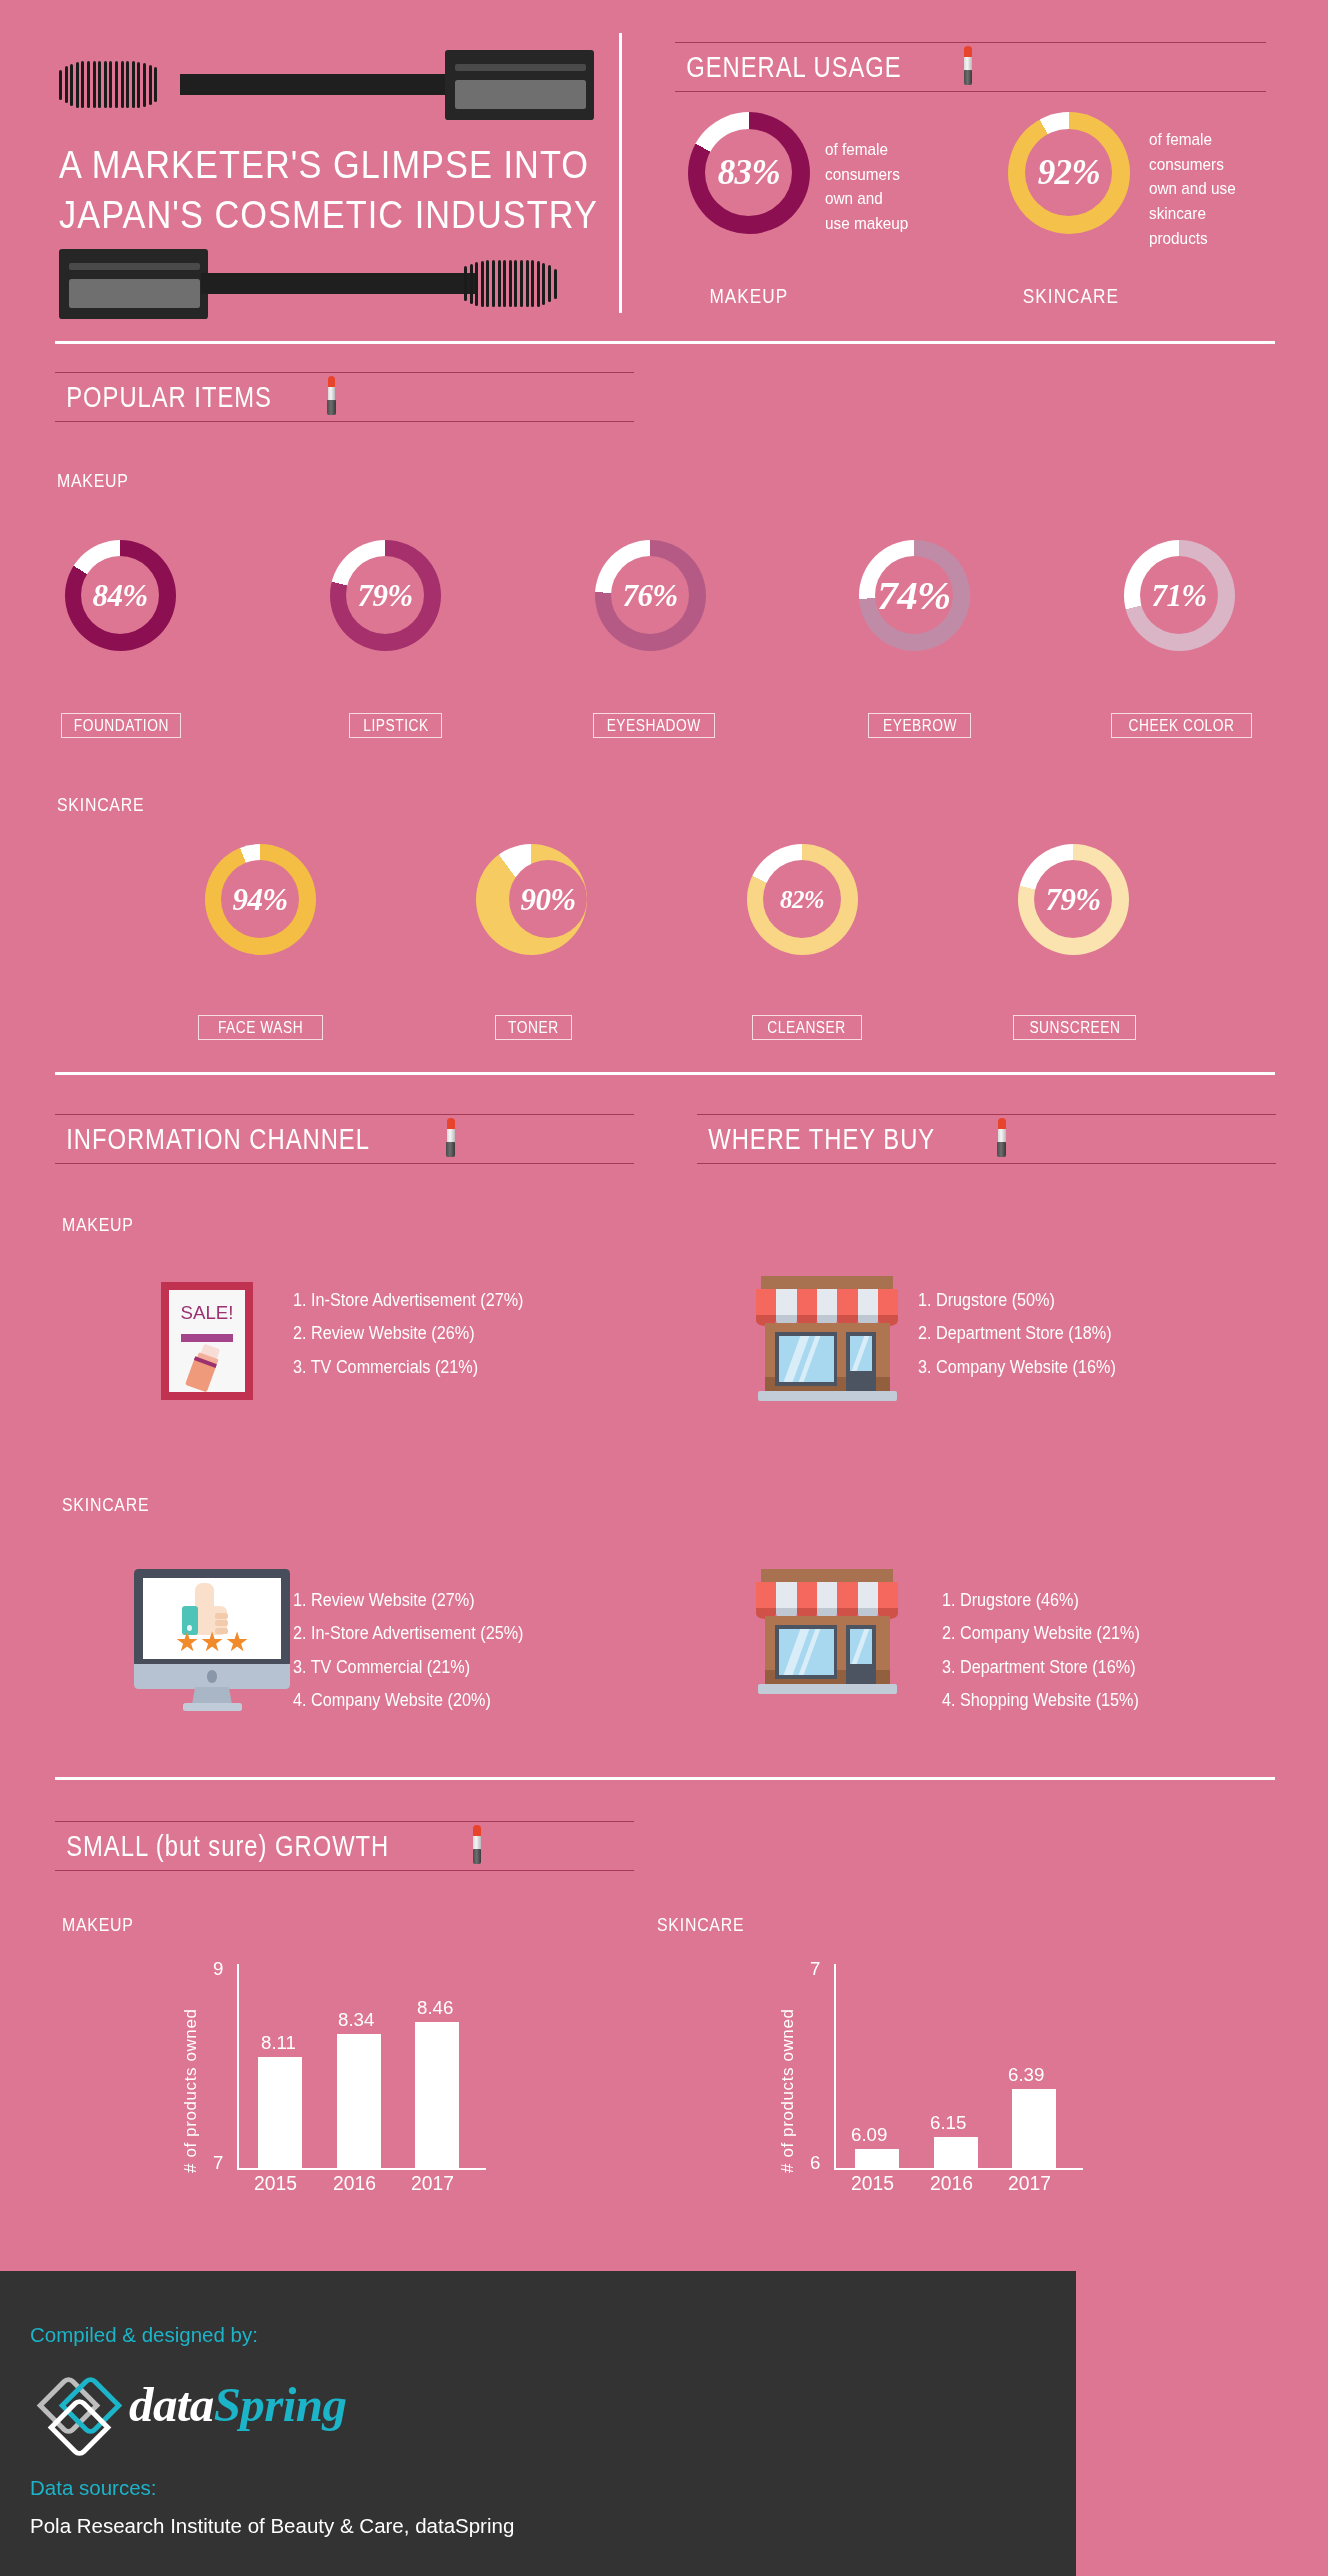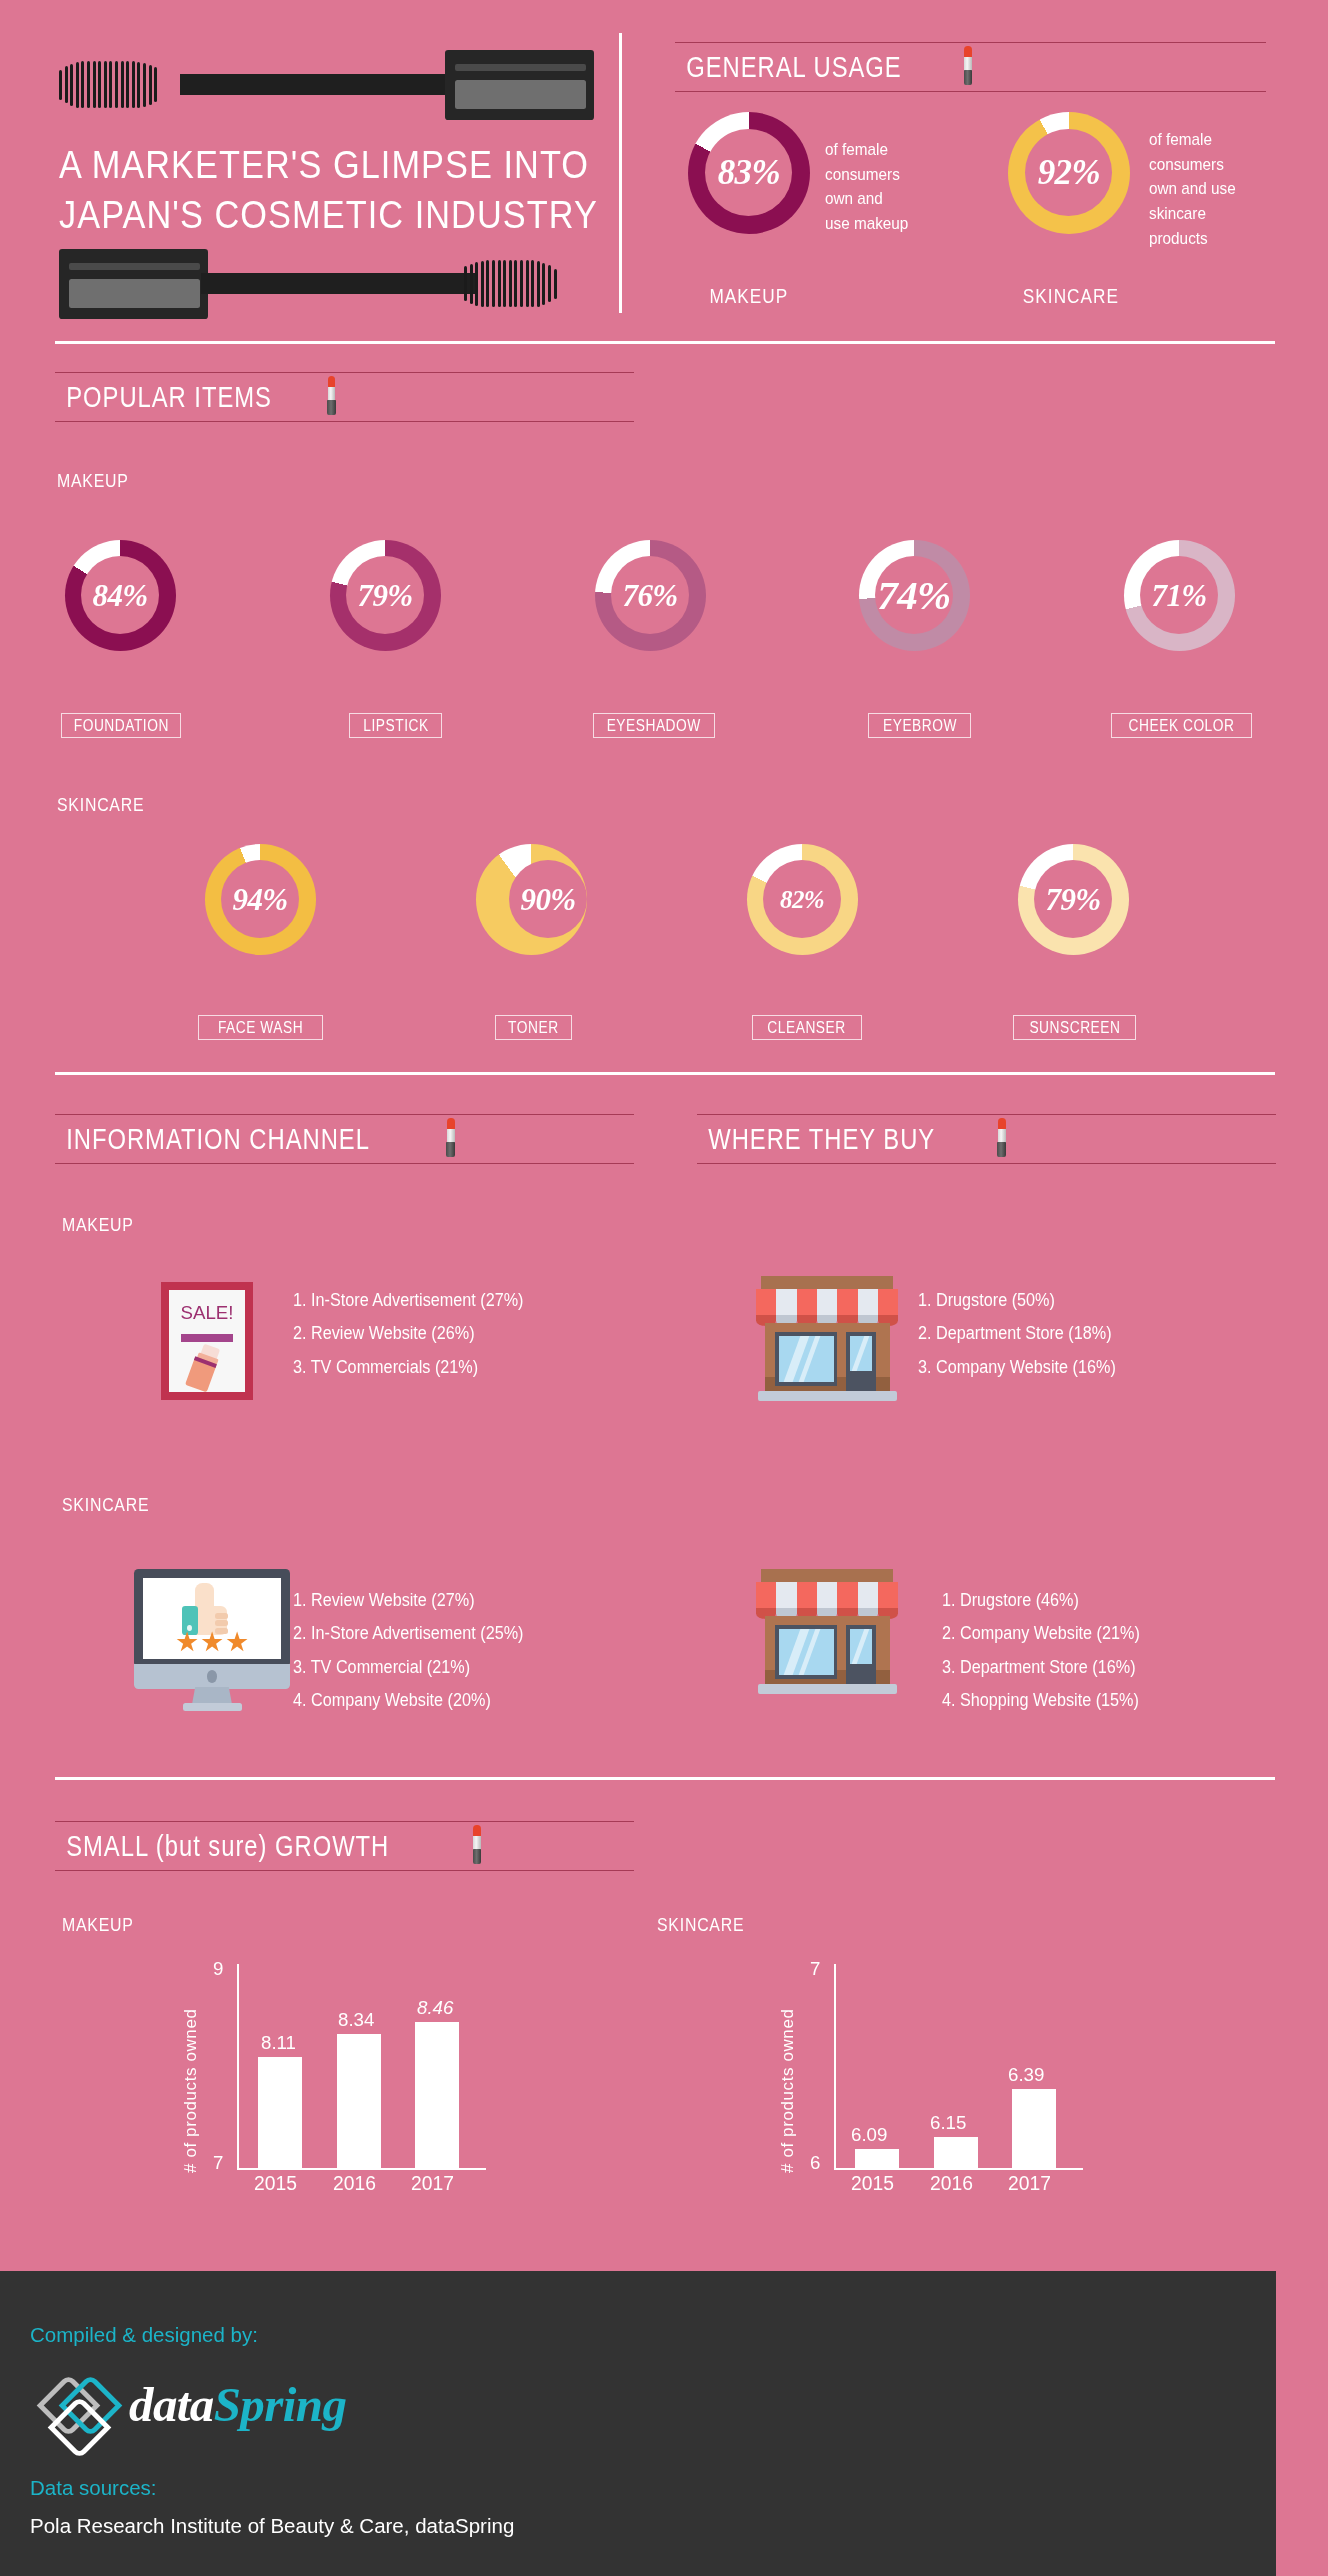--- a/index.html
+++ b/index.html
@@ -167,21 +167,21 @@
   .thumb .up { position:absolute; background:#FAE0CA; border-radius:7.5px 7.5px 0 0; }
   .thumb .cuff { position:absolute; background:#4EC3B8; border-radius:3.1px; }
   .thumb .cuffdot { position:absolute; background:#E7F6F4; border-radius:50%; }
   .thumb .fold { position:absolute; background:#F2CBAD; border-radius:2.5px; }
   .star {
     position:absolute; color:#F08A2B; font-size:27px; line-height:1;
   }
 
   
   .footer {
-    position:absolute; left:0; width:1276px; background:#333333;text-decoration:underline;
+    position:absolute; left:0; width:1076px; background:#333333;text-decoration:underline;
   }
   .f-head { position:absolute; color:#1CB4C8; font-size:20.5px; font-weight:300; }
   .f-body { position:absolute; color:#fff; font-size:20.5px; font-weight:300; }
   .logo-word {
     position:absolute; font-family:"Liberation Serif", serif;
     font-style:italic; font-weight:bold; font-size:49px; letter-spacing:-0.6px;
   }
   .logo-word .w { color:#fff; }
   .logo-word .s { color:#1CB4C8; }
   .logo-mark { position:absolute; }
@@ -571,21 +571,21 @@
 
   <div class="bar" style="left:77px; top:102px; width:44px; height:111px;"></div>
   <div class="bar-val" style="left:80px; top:77px;">8.11</div>
   <div class="xtick" style="left:73px; top:218px;">2015</div>
 
   <div class="bar" style="left:156px; top:79px; width:44px; height:134px;"></div>
   <div class="bar-val" style="left:157px; top:54px;">8.34</div>
   <div class="xtick" style="left:152px; top:218px;">2016</div>
 
   <div class="bar" style="left:234px; top:67px; width:44px; height:146px;"></div>
-  <div class="bar-val" style="left:236px; top:42px;font-style:italic;">8.46</div>
+  <div class="bar-val" style="left:236px; top:42px;">8.46</div>
   <div class="xtick" style="left:230px; top:218px;">2017</div>
 </div>
 
 <div class="chart" style="left:778px; top:1955px; width:386px; height:249px;">
   <div class="ylab" style="left:0px; top:37px; height:181px;"># of products owned</div>
   <div class="ytick" style="left:32px; top:2.5px;">7</div>
   <div class="ytick" style="left:32px; top:197px;">6</div>
   <div class="axis-v" style="left:56px; top:8.7px; height:205px;"></div>
   <div class="axis-h" style="left:56px; top:213px; width:249px;"></div>
 

